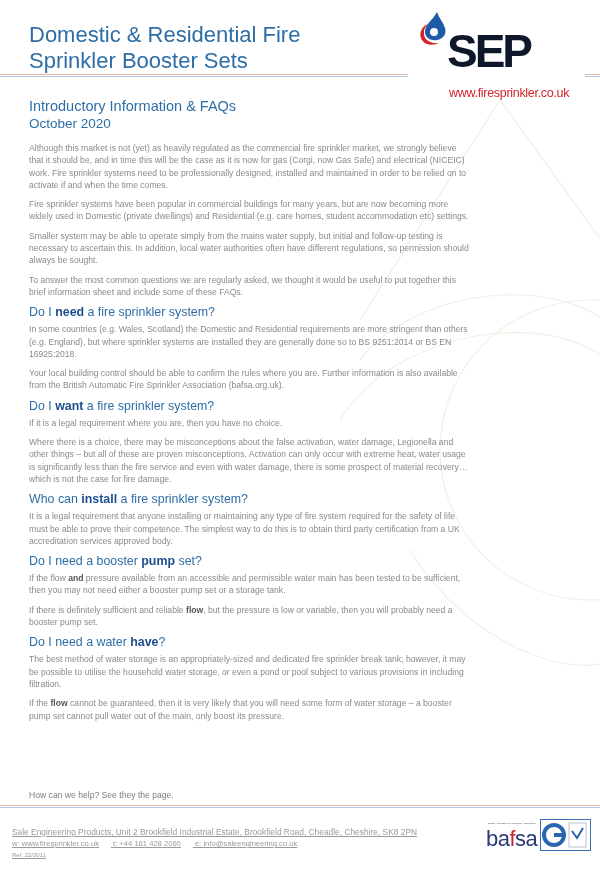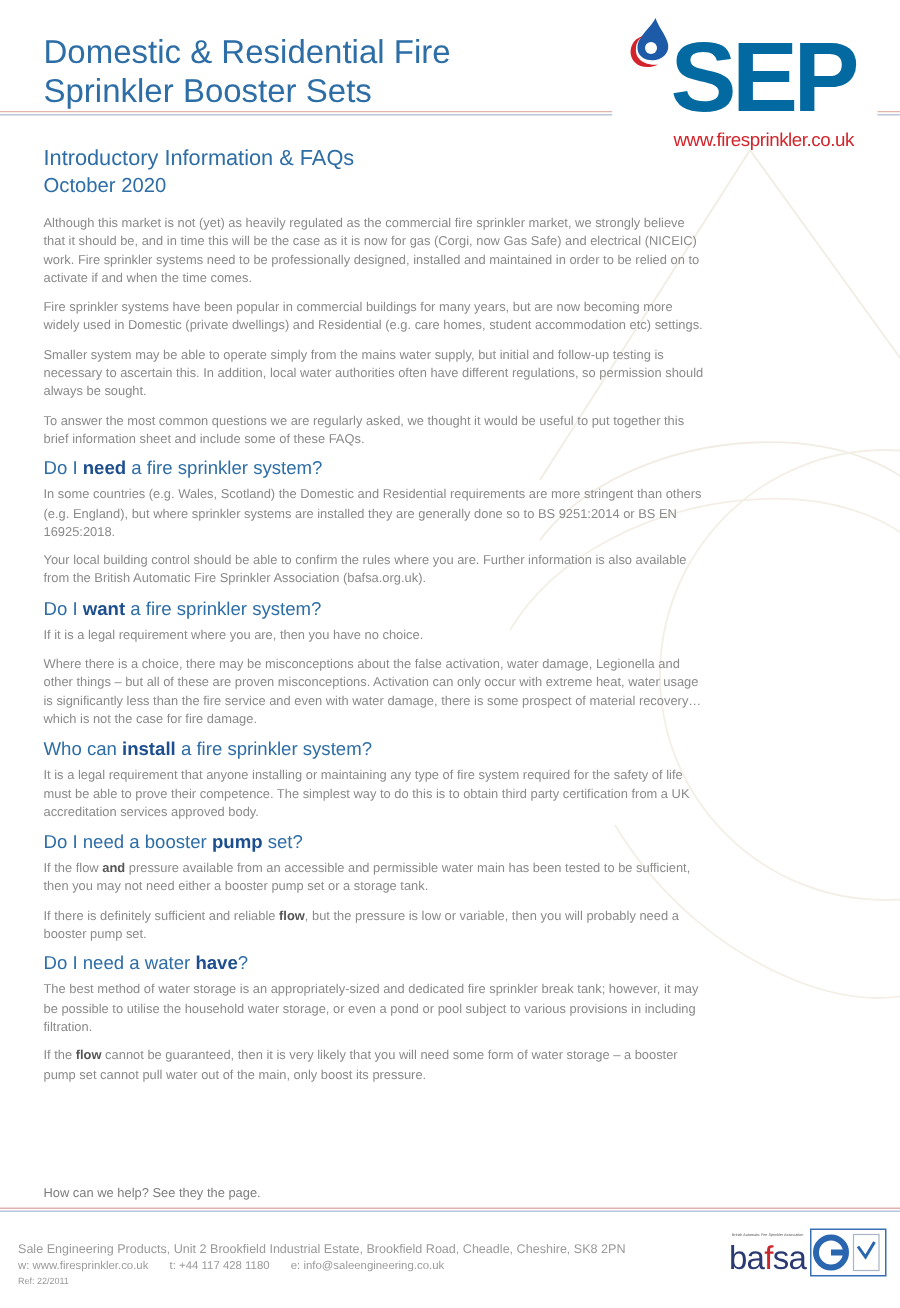--- a/index.html
+++ b/index.html
@@ -13,22 +13,22 @@
     font-family: "Liberation Sans", sans-serif; font-size: 22px; line-height: 26px;
     color: #2e6ea6; font-weight: normal; margin: 0;
   }
   .rule { position: absolute; left: 0; height: 4px; }
   .rule .r { height: 1px; background: #e3b3ad; }
   .rule .g { height: 1px; background: #ffffff; }
   .rule .b { height: 1px; background: #b7c5de; }
   .logo { position: absolute; left: 413px; top: 8px; width: 170px; height: 94px; }
   .logo .sep {
     position: absolute; left: 34px; top: 8px;
-    font-family: "Liberation Sans", sans-serif; font-weight: bold; font-size: 66px;
-    line-height: 70px; color: #0369a1; letter-spacing: -3px;
+    font-family: "Liberation Sans", sans-serif; font-weight: bold; font-size: 46px;
+    line-height: 70px; color: #0f172a; letter-spacing: -3px;
   }
   .logo .url {
     position: absolute; left: 36px; top: 78px;
     font-family: "Liberation Sans", sans-serif; font-weight: normal; font-size: 12.5px;
     color: #d2242a; letter-spacing: -0.3px;
   }
   .logo .drop { position: absolute; left: 2px; top: 2px; width: 34px; height: 48px; }
   .subhead {
     position: absolute; left: 29px; top: 98px;
     font-family: "Liberation Sans", sans-serif; color: #2e6ea6;
@@ -43,21 +43,21 @@
   .content p b { color: #555; }
   .content h2 {
     margin: 3px 0 3px 0; font-family: "Liberation Sans", sans-serif;
     font-size: 12.4px; line-height: 15px; font-weight: normal; color: #2e6ea6;
   }
   .content h2 b { color: #1d4f8f; }
   .help {
     position: absolute; left: 29px; top: 790px;
     font-family: "Liberation Sans", sans-serif; font-size: 8.6px; color: #7d7d7d;
   }
-  .footer { position: absolute; left: 12px; top: 826px; font-family: "Liberation Sans", sans-serif; color: #9a9a9a; }
+  .footer { position: absolute; left: 12px; top: 826px; font-family: "Liberation Sans", sans-serif; color: #9a9a9a; text-decoration: underline; }
   .footer .addr { font-size: 8.4px; line-height: 12px; }
   .footer .contact { font-size: 7.6px; line-height: 12px; }
   .footer .contact span { margin-right: 12px; }
   .footer .ref { font-size: 6px; line-height: 10px; }
   .badges { position: absolute; left: 486px; top: 818px; width: 106px; height: 32px; }
   .bafsa-small { position: absolute; left: 2px; top: 4px; font-size: 2.5px; color: #555; font-family: "Liberation Sans", sans-serif; white-space: nowrap; }
   .bafsa { position: absolute; left: 0; top: 8px; font-family: "Liberation Sans", sans-serif; font-size: 22px; color: #2b3a73; letter-spacing: -0.5px; }
   .bafsa .f { color: #c8272e; }
   .cert { position: absolute; left: 54px; top: 1px; width: 49px; height: 30px; border: 1px solid #3a6fb3; background: #fff; }
 </style>
@@ -135,21 +135,21 @@
 <div class="rule" style="top:805px; width:600px;">
     <div class="r"></div>
     <div class="g"></div>
     <div class="b"></div>
   </div>
 
 <div class="footer">
   <div class="addr">Sale Engineering Products, Unit 2 Brookfield Industrial Estate, Brookfield Road, Cheadle, Cheshire, SK8 2PN</div>
   <div class="contact">
     <span>w: www.firesprinkler.co.uk</span>
-    <span>t: +44 117 428 1180</span>
+    <span>t: +44 161 428 2060</span>
     <span>e: info@saleengineering.co.uk</span>
   </div>
   <div class="ref">Ref: 22/2011</div>
 </div>
 
 <div class="badges">
   <div class="bafsa-small">British Automatic Fire Sprinkler Association</div>
   <div class="bafsa"><span>ba</span><span class="f">f</span><span>sa</span></div>
   <div class="cert">
     <svg width="49" height="30" viewBox="0 0 49 30">

